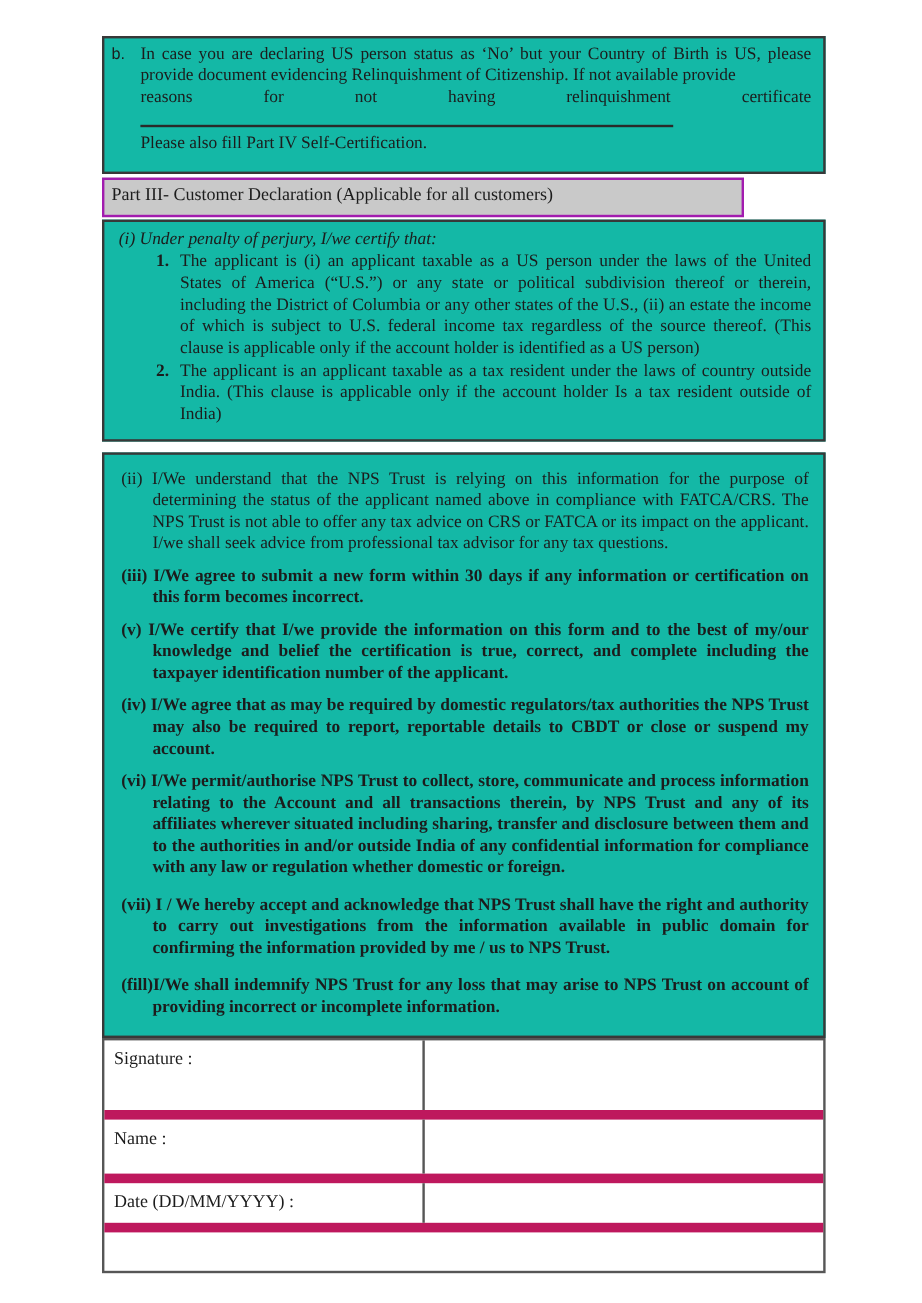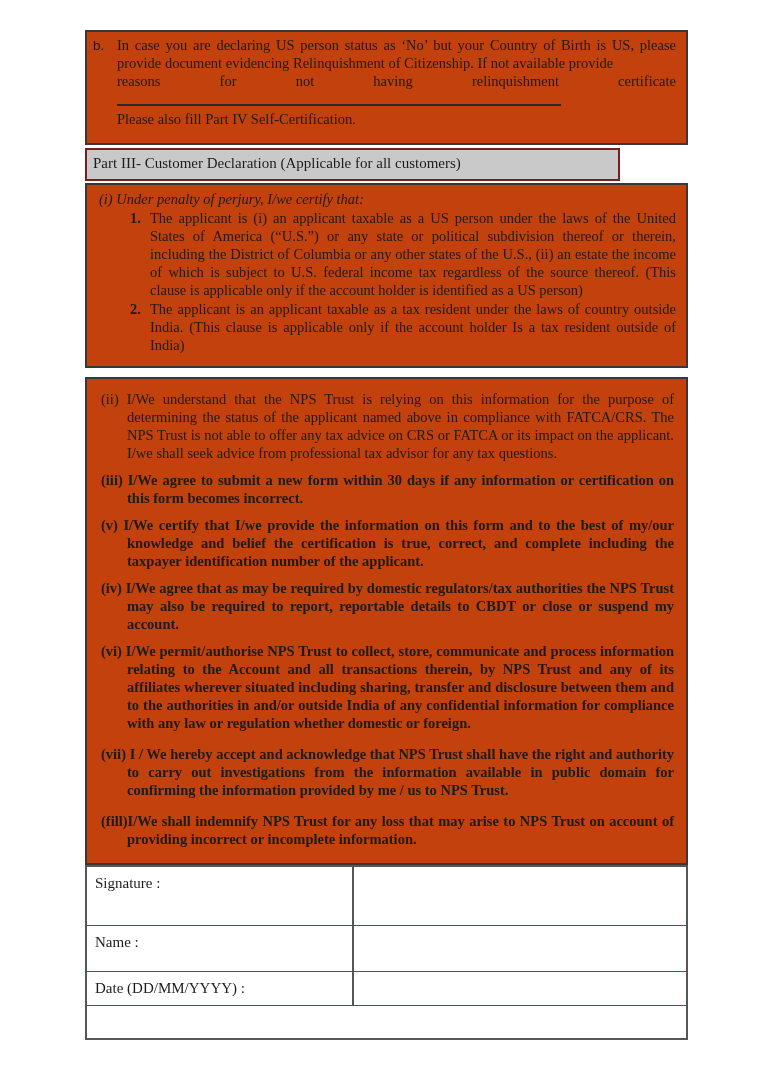--- a/index.html
+++ b/index.html
@@ -15,21 +15,21 @@
   }
   .page-content {
     position: absolute;
     left: 85px; top: 30px;
     width: 603px;
   }
   .box {
     box-sizing: border-box;
     width: 603px;
     border: 2px solid #383838;
-    background: #c2410c;
+    background: #14b8a6;
     font-size: 14.5px;
     line-height: 1.24;
   }
   
   .box-b {
     min-height: 115px;
     padding: 5px 10px 12px 6px;
   }
   .para-hang-b {
     padding-left: 24px;
@@ -56,21 +56,21 @@
   }
   .note-line {
     padding-left: 24px;
     margin-top: 5px;
   }
   
   .part3-band {
     box-sizing: border-box;
     width: 535px;
     margin-top: 3px;
-    border: 2px solid #7f1d1d;
+    border: 2px solid #a21caf;
     background: #c9c9c9;
     padding: 4px 8px 6px 6px;
     font-size: 15px;
     line-height: 1.25;
   }
   
   .box-cert {
     margin-top: 2px;
     min-height: 179px;
     padding: 6px 10px 12px 12px;
@@ -105,21 +105,21 @@
   .sig-table {
     box-sizing: border-box;
     width: 603px;
     margin-top: 0px;
     border: 2px solid #565656;
     background: #fff;
   }
   .sig-row {
     display: grid;
     grid-template-columns: 267px 1fr;
-    border-bottom: 1px solid #be185d;
+    border-bottom: 8px solid #be185d;
   }
   .sig-row:last-child { border-bottom: none; }
   .sig-cell {
     box-sizing: border-box;
     padding: 8px 8px;
     font-size: 15px;
   }
   .sig-cell.label-cell { border-right: 2px solid #565656; }
   .row-signature .sig-cell { min-height: 58px; }
   .row-name      .sig-cell { min-height: 45px; }

